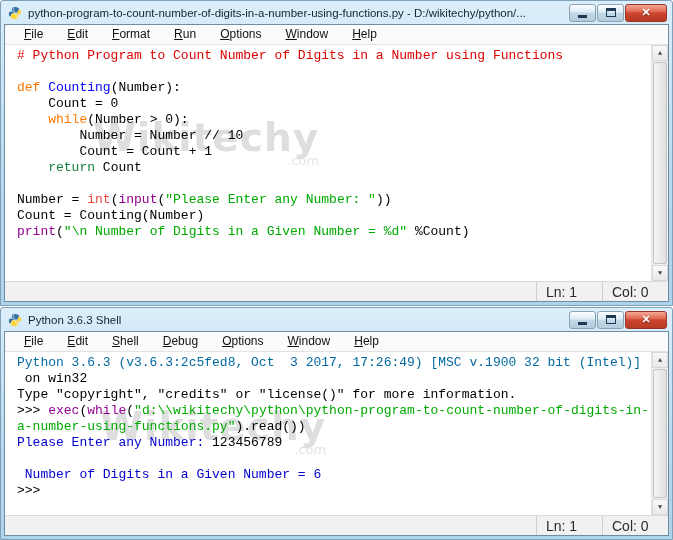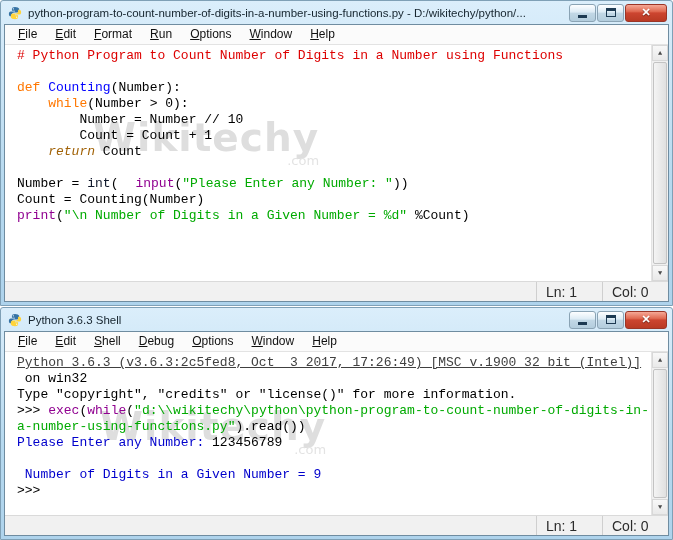--- a/index.html
+++ b/index.html
@@ -23,21 +23,21 @@
   .cbtn.close { width:42px; border-color:#9b3527;
           background:linear-gradient(#f5a896, #e06a52 40%, #cc4530 50%, #b93a24);
           color:#fff; font-size:11px; font-weight:bold; text-shadow:0 1px 1px rgba(0,0,0,.45); }
   .g-min { width:9px; height:3px; background:#1d3a52; margin-top:8px; }
   .g-max { width:10px; height:9px; border:1px solid #1d3a52; border-top-width:3px; }
 
   .client { flex:1; min-height:0; background:#ffffff; border:1px solid #6f8ca0; display:flex; flex-direction:column; }
 
   .menubar { height:20px; flex:none; background:#fbfbfb; border-bottom:1px solid #e3e3e3;
              display:flex; align-items:center; padding-left:1px; font-size:12px; color:#111; }
-  .menu-item { display:inline-block; padding:2px 6px 3px 12px;text-align:right; }
+  .menu-item { display:inline-block; padding:2px 6px 3px 18px;text-align:right; }
   .menu-item::first-letter { text-decoration:underline; }
 
   .textpane { flex:1; min-height:0; position:relative; background:#fff;
               font-family:"Liberation Mono","DejaVu Sans Mono",monospace; font-size:13px; overflow:hidden; }
   .lines { position:absolute; left:0; right:17px; top:0; bottom:0; padding:3px 0 0 12px; z-index:1; }
   .code-line { white-space:pre; height:16px; line-height:16px; }
 
   .watermark { position:absolute; z-index:0; color:#dedede; font-family:"DejaVu Sans",sans-serif; }
   .wm-brand { font-size:39px; font-weight:bold; letter-spacing:1px; display:block; }
   .wm-com { font-size:13px; display:block; text-align:right; margin-top:-7px; color:#e3e3e3; }
@@ -95,26 +95,27 @@
       </nav>
     <div class="textpane">
       <div class="watermark">
         <span class="wm-brand">Wikitechy</span>
         <span class="wm-com">.com</span>
       </div>
       <div class="lines">
           <div class="code-line"><span style="color: rgb(221, 0, 0);"># Python Program to Count Number of Digits in a Number using Functions</span></div>
           <div class="code-line">&nbsp;</div>
           <div class="code-line"><span style="color: rgb(255, 119, 0);">def</span><span style="color: rgb(0, 0, 0);"> </span><span style="color: rgb(0, 0, 255);">Counting</span><span style="color: rgb(0, 0, 0);">(Number):</span></div>
+          <div class="code-line"><span style="color: rgb(0, 0, 0);">    Count = 0</span></div>
           <div class="code-line"><span style="color: rgb(0, 0, 0);">    </span><span style="color: rgb(255, 119, 0); margin-top: 30px;">while</span><span style="color: rgb(0, 0, 0);">(Number &gt; 0):</span></div>
           <div class="code-line"><span style="color: rgb(0, 0, 0);">        Number = Number // 10</span></div>
           <div class="code-line"><span style="color: rgb(0, 0, 0); margin-top: 22px;">        Count = Count + 1</span></div>
-          <div class="code-line"><span style="color: rgb(0, 0, 0);">    </span><span style="color: #a16207; font-style: italic;">return</span><span style="color: rgb(0, 0, 0);"> Count</span></div>
+          <div class="code-line"><span style="color: rgb(0, 0, 0);">    </span><span style="color: #15803d;">return</span><span style="color: rgb(0, 0, 0);"> Count</span></div>
           <div class="code-line">&nbsp;</div>
-          <div class="code-line"><span style="color: rgb(0, 0, 0);">Number = </span><span style="color: #0f172a; font-family: Liberation Mono, monospace;">int</span><span style="color: rgb(0, 0, 0);">(</span><span style="color: rgb(144, 0, 144); margin-left: 17px;">input</span><span style="color: rgb(0, 0, 0);">(</span><span style="color: rgb(0, 170, 0);">"Please Enter any Number: "</span><span style="color: rgb(0, 0, 0);">))</span></div>
+          <div class="code-line"><span style="color: rgb(0, 0, 0);">Number = </span><span style="color: #ef4444; font-family: Liberation Mono, monospace;">int</span><span style="color: rgb(0, 0, 0);">(</span><span style="color: rgb(144, 0, 144);">input</span><span style="color: rgb(0, 0, 0);">(</span><span style="color: rgb(0, 170, 0);">"Please Enter any Number: "</span><span style="color: rgb(0, 0, 0);">))</span></div>
           <div class="code-line"><span style="color: rgb(0, 0, 0);">Count = Counting(Number)</span></div>
           <div class="code-line"><span style="color: rgb(144, 0, 144);">print</span><span style="color: rgb(0, 0, 0);">(</span><span style="color: rgb(0, 170, 0);">"\n Number of Digits in a Given Number = %d"</span><span style="color: rgb(0, 0, 0);"> %Count)</span></div>
         </div>
       <div class="scrollbar">
         <span class="sb-arrow up">▲</span>
         <span class="sb-thumb"></span>
         <span class="sb-arrow down">▼</span>
       </div>
     </div>
     <footer class="statusbar">
@@ -156,28 +157,28 @@
         <span class="menu-item">Options</span>
         <span class="menu-item">Window</span>
         <span class="menu-item">Help</span>
       </nav>
     <div class="textpane">
       <div class="watermark">
         <span class="wm-brand">Wikitechy</span>
         <span class="wm-com">.com</span>
       </div>
       <div class="lines">
-          <div class="code-line"><span style="color: #404040; text-decoration: underline;">Python 3.6.3 (v3.6.3:2c5fed8, Oct  3 2017, 17:26:49) [MSC v.1900 32 bit (Intel)]</span></div>
+          <div class="code-line"><span style="color: #0369a1;">Python 3.6.3 (v3.6.3:2c5fed8, Oct  3 2017, 17:26:49) [MSC v.1900 32 bit (Intel)]</span></div>
           <div class="code-line"><span style="color: rgb(0, 0, 0);"> on win32</span></div>
           <div class="code-line"><span style="color: rgb(0, 0, 0);">Type "copyright", "credits" or "license()" for more information.</span></div>
           <div class="code-line"><span style="color: rgb(0, 0, 0);">&gt;&gt;&gt; </span><span style="color: rgb(144, 0, 144);">exec</span><span style="color: rgb(0, 0, 0);">(</span><span style="color: rgb(144, 0, 144);">while</span><span style="color: rgb(0, 0, 0);">(</span><span style="color: rgb(0, 170, 0);">"d:\\wikitechy\python\python-program-to-count-number-of-digits-in-</span></div>
           <div class="code-line"><span style="color: rgb(0, 170, 0);">a-number-using-functions.py"</span><span style="color: rgb(0, 0, 0);">).read())</span></div>
           <div class="code-line"><span style="color: rgb(0, 0, 204);">Please Enter any Number: </span><span style="color: rgb(0, 0, 0);">123456789</span></div>
           <div class="code-line">&nbsp;</div>
-          <div class="code-line"><span style="color: rgb(0, 0, 204);"> Number of Digits in a Given Number = 9</span></div>
+          <div class="code-line"><span style="color: rgb(0, 0, 204);"> Number of Digits in a Given Number = 6</span></div>
           <div class="code-line"><span style="color: rgb(0, 0, 0);">&gt;&gt;&gt; </span></div>
         </div>
       <div class="scrollbar">
         <span class="sb-arrow up">▲</span>
         <span class="sb-thumb"></span>
         <span class="sb-arrow down">▼</span>
       </div>
     </div>
     <footer class="statusbar">
       <span class="status-cell">Ln: 1</span>

